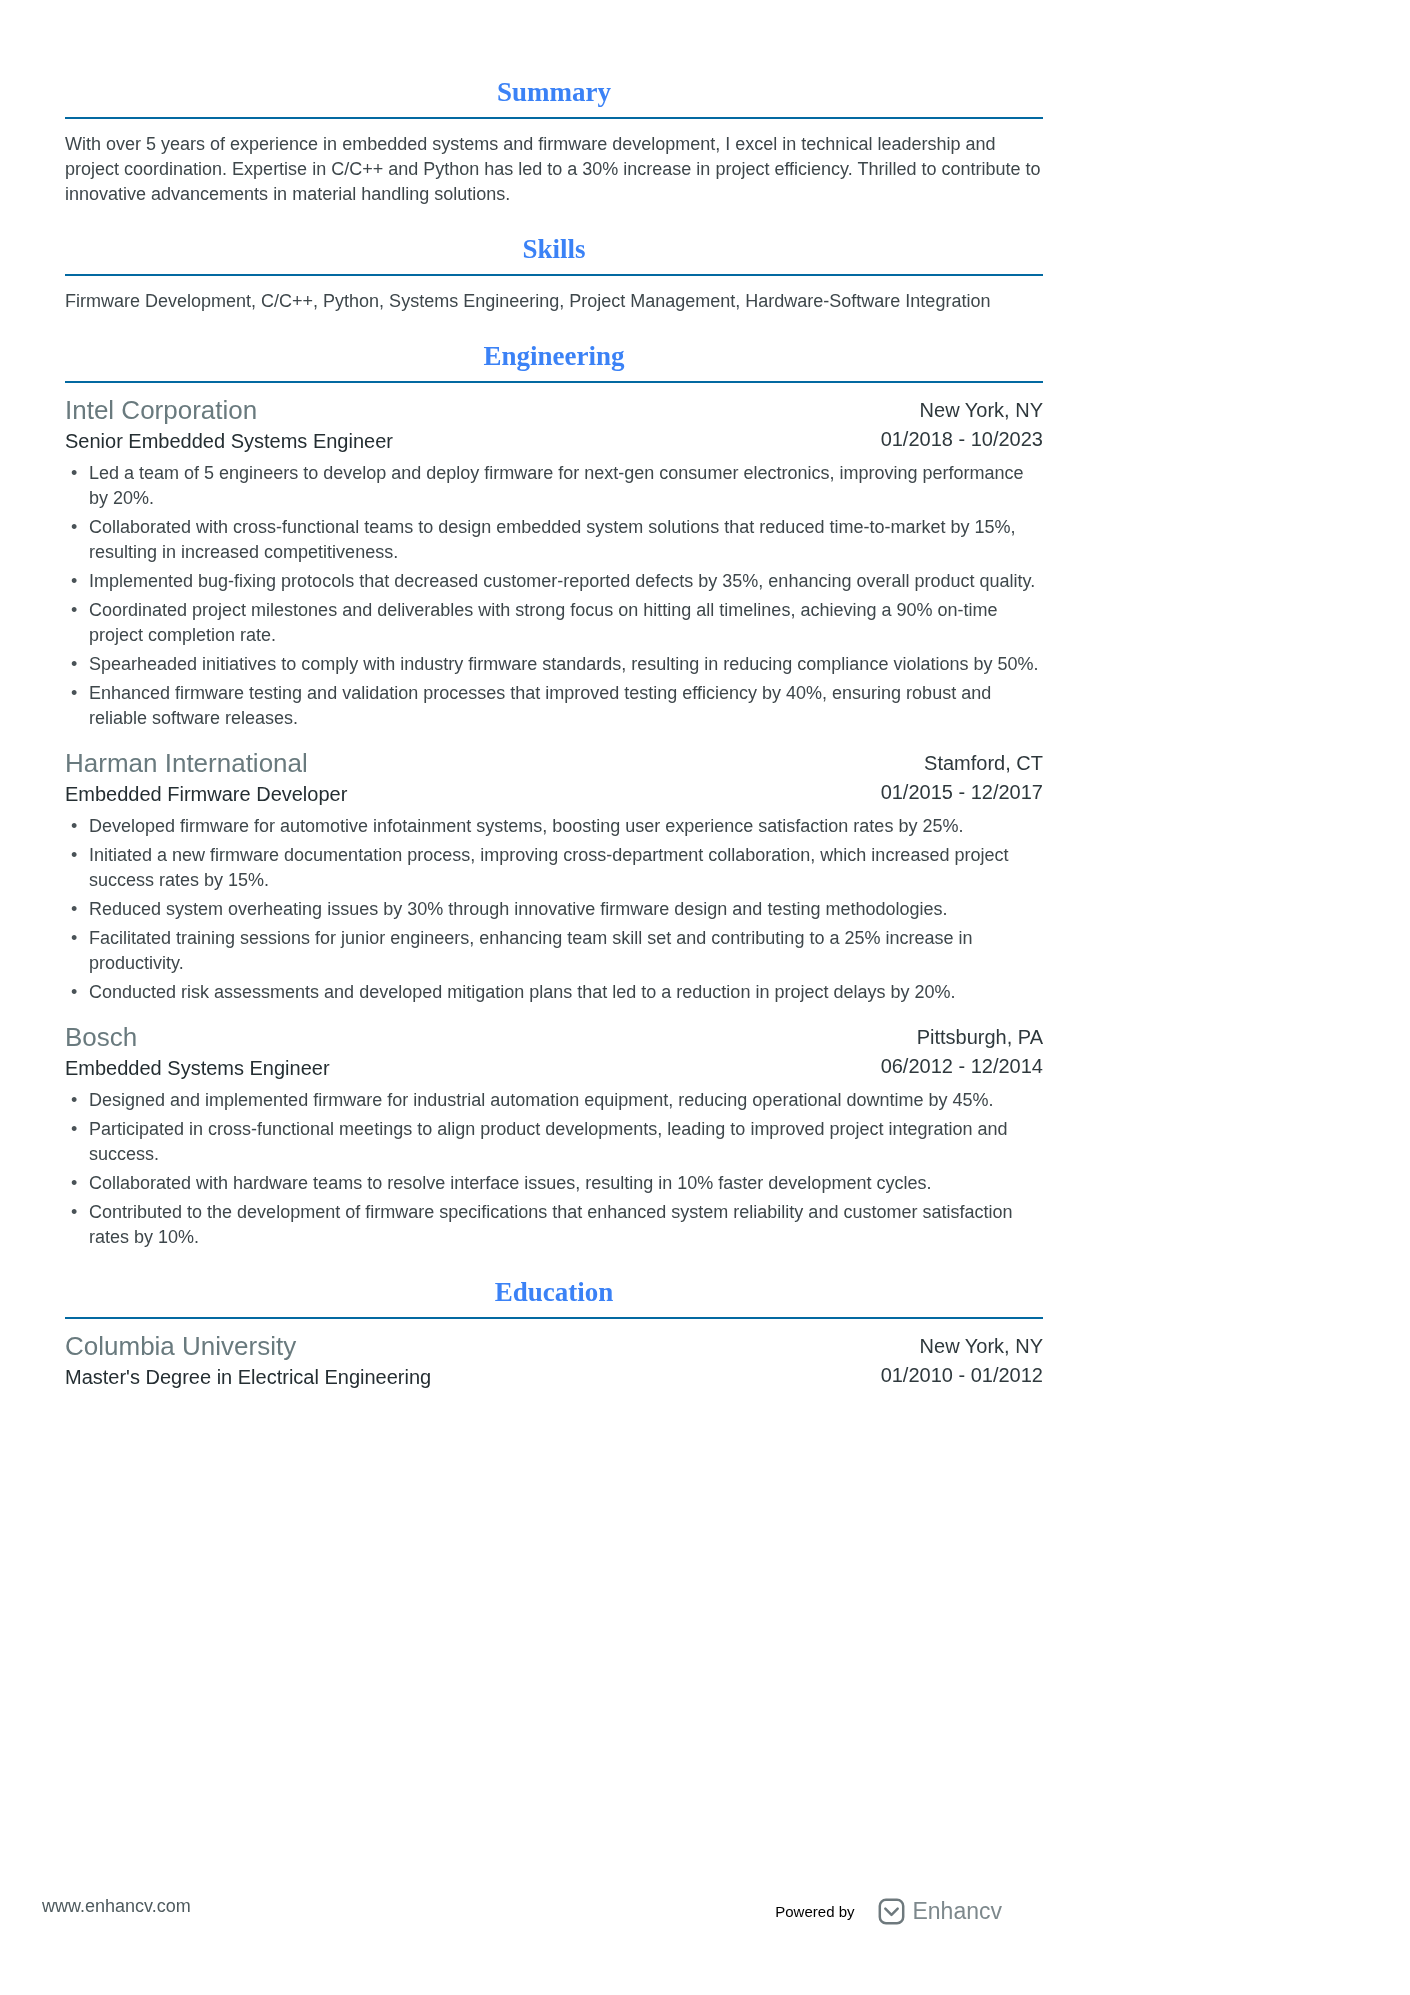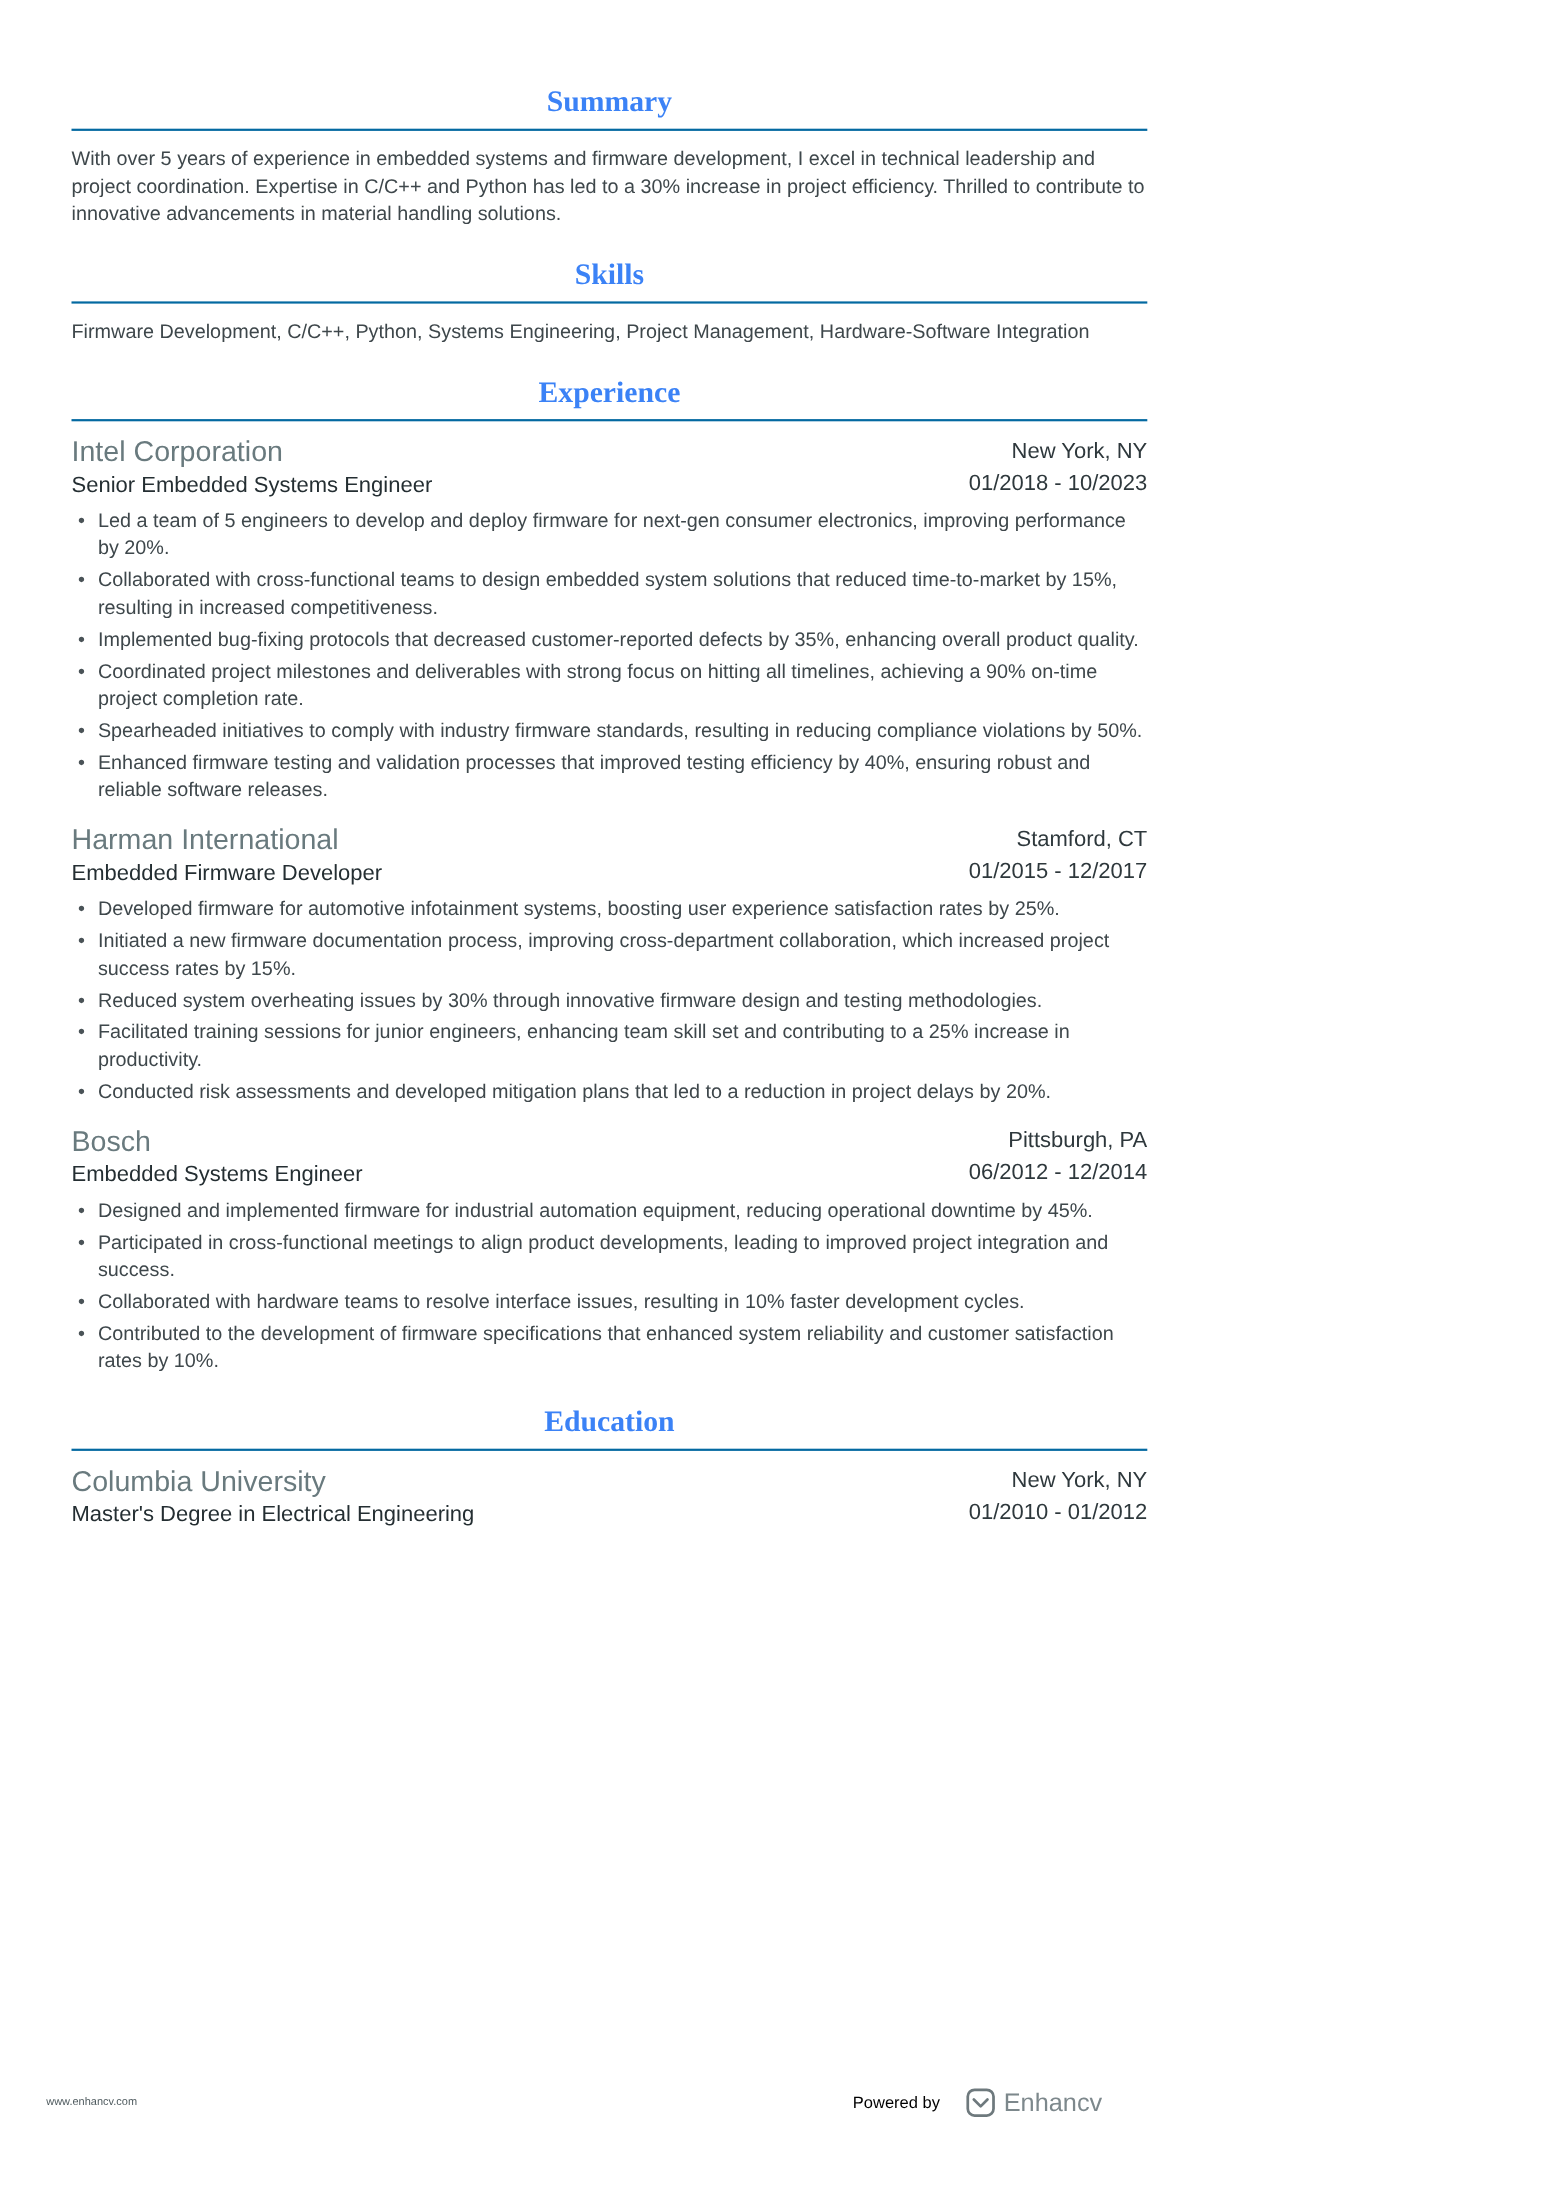--- a/index.html
+++ b/index.html
@@ -105,21 +105,21 @@
     content:"•";
     position:absolute;
     left:6px; top:0;
     color:#4a5357;
   }
 
   
   .footer-left {
     position:absolute;
     left:42px; bottom:78px;
-    font-size:10px;
+    font-size:18px;
     color:#4e5a5e;
     text-decoration:none;
   }
   .footer-right {
     position:absolute;
     right:408px; bottom:70px;
     display:flex;
     align-items:center;
   }
   .powered-by {
@@ -153,21 +153,21 @@
   </div>
 
   <div class="section">
     <div class="section-heading">Skills</div>
     <div class="section-body">
       <p class="para">Firmware Development, C/C++, Python, Systems Engineering, Project Management, Hardware-Software Integration</p>
     </div>
   </div>
 
   <div class="section">
-    <div class="section-heading">Experience</div>
+    <div class="section-heading">Engineering</div>
 
     <div class="entry">
       <div class="entry-row">
         <div class="org">Intel Corporation</div>
         <div class="meta-right">New York, NY</div>
       </div>
       <div class="entry-row">
         <div class="role">Senior Embedded Systems Engineer</div>
         <div class="meta-right">01/2018 - 10/2023</div>
       </div>

